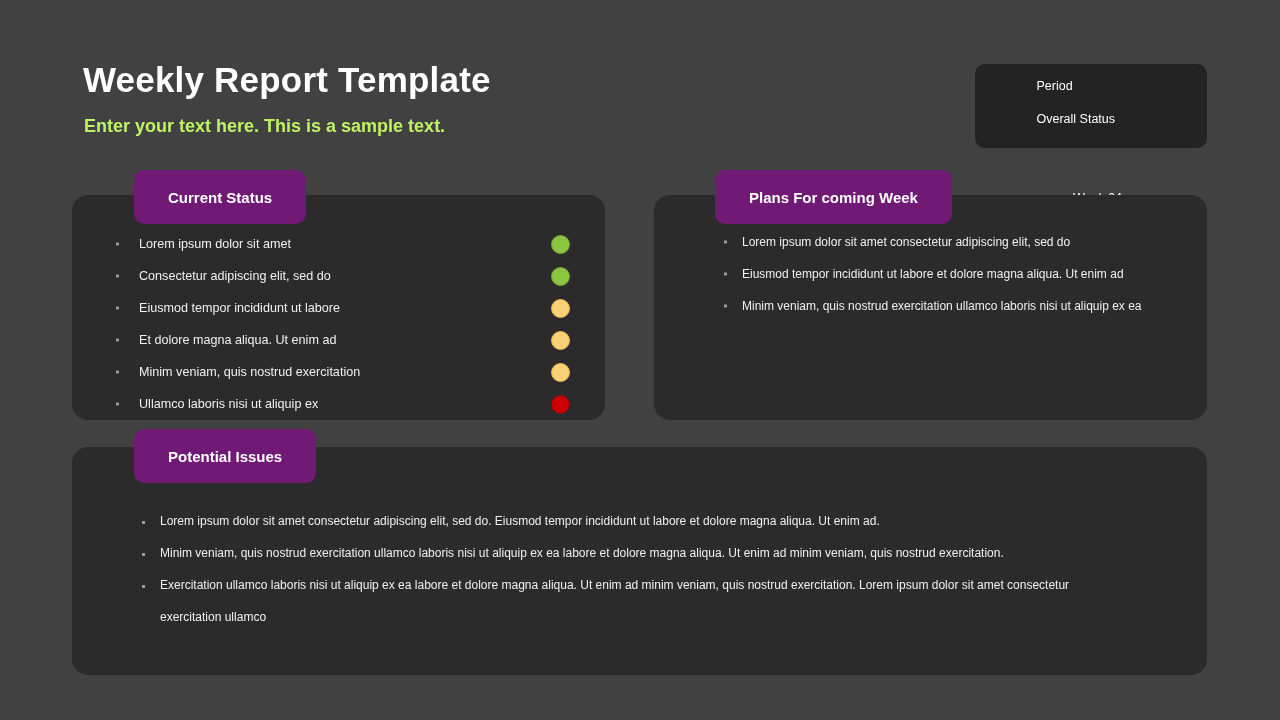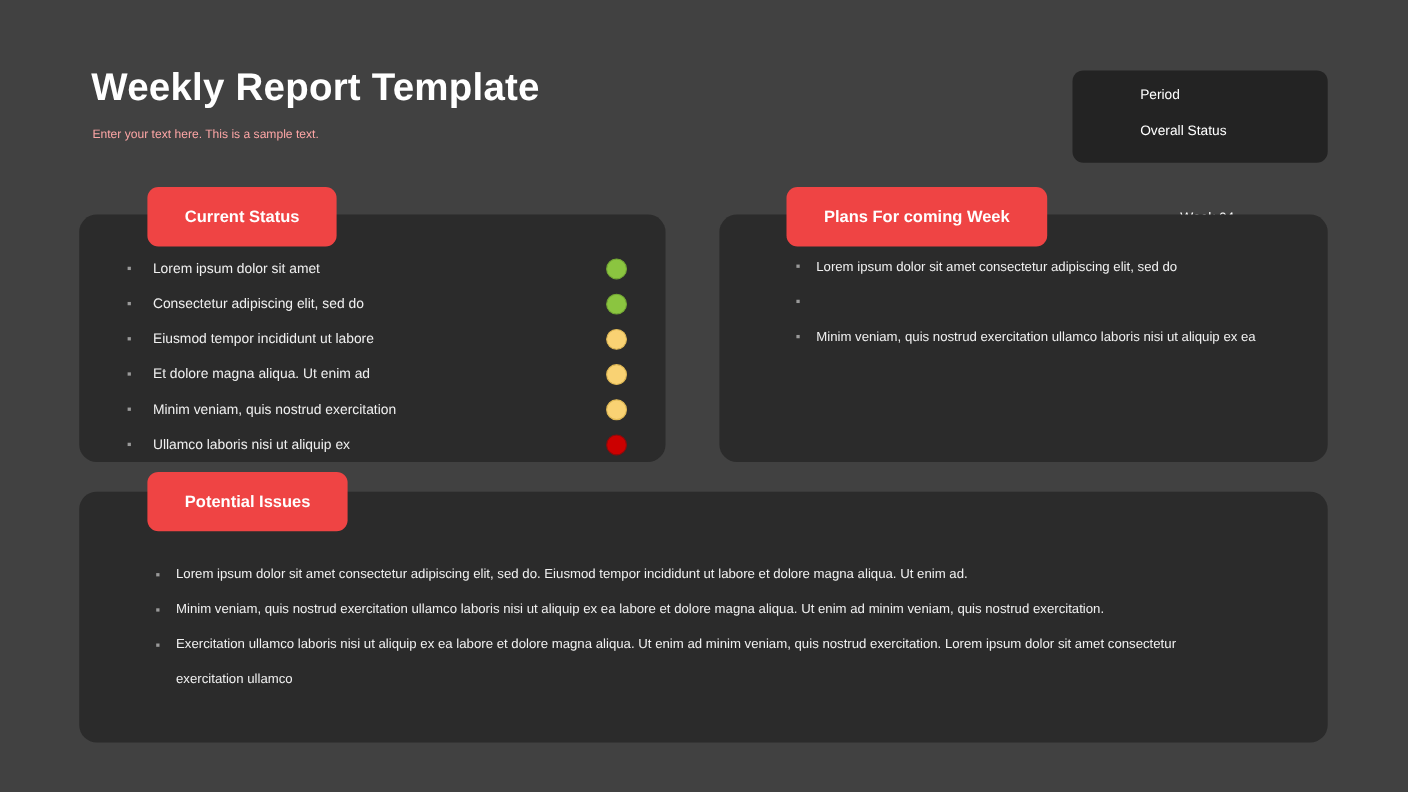--- a/index.html
+++ b/index.html
@@ -32,23 +32,23 @@
     font-weight: bold;
     letter-spacing: 0.2px;
     color: #ffffff;
     white-space: nowrap;
   }
 
   .page-subtitle {
     position: absolute;
     left: 84px;
     top: 116px;
-    font-size: 11px;
-    font-weight: normal;
-    color: #fca5a5;
+    font-size: 18px;
+    font-weight: bold;
+    color: #bef264;
     white-space: nowrap;
   }
 
   
   .meta-card {
     position: absolute;
     left: 975px;
     top: 64px;
     width: 232px;
     height: 84px;
@@ -86,21 +86,21 @@
     background: #2b2b2b;
     border-radius: 16px;
   }
 
   #panel-current-status { left: 72px;  top: 195px; width: 533px; height: 225px; }
   #panel-plans          { left: 654px; top: 195px; width: 553px; height: 225px; }
   #panel-issues         { left: 72px;  top: 447px; width: 1135px; height: 228px; }
 
   .panel-tab {
     position: absolute;
-    background: #ef4444;
+    background: #701a75;
     border-radius: 10px;
     height: 54px;
     display: flex;
     align-items: center;
     padding: 0 34px;
     z-index: 5;
     text-align: center;
   }
 
   .panel-tab-title {
@@ -253,20 +253,21 @@
   </div>
 
   <div class="panel" id="panel-plans">
     <div class="plain-list">
       <div class="plain-row">
         <span class="bullet"></span>
         <span class="plain-text">Lorem ipsum dolor sit amet consectetur adipiscing elit, sed do</span>
       </div>
       <div class="plain-row">
         <span class="bullet"></span>
+        <span class="plain-text">Eiusmod tempor incididunt ut labore et dolore magna aliqua. Ut enim ad</span>
       </div>
       <div class="plain-row">
         <span class="bullet"></span>
         <span class="plain-text">Minim veniam, quis nostrud exercitation ullamco laboris nisi ut aliquip ex ea</span>
       </div>
     </div>
   </div>
 
   <div class="panel" id="panel-issues">
     <div class="plain-list">

